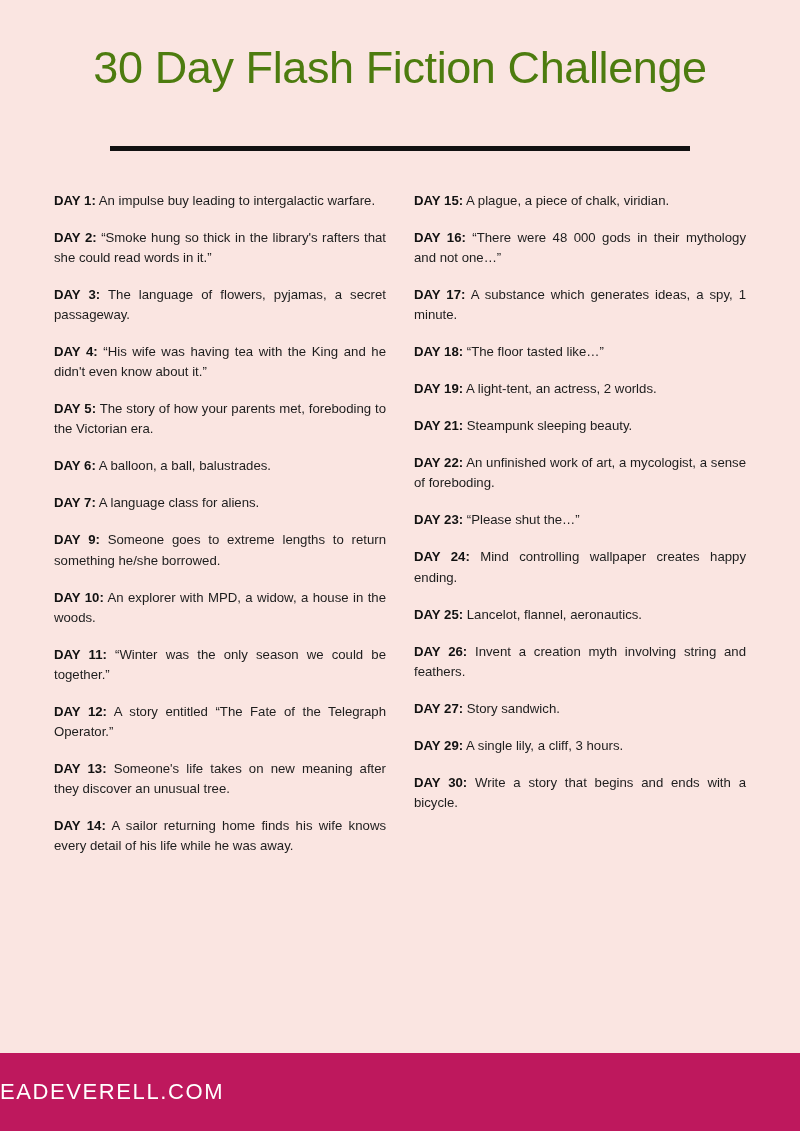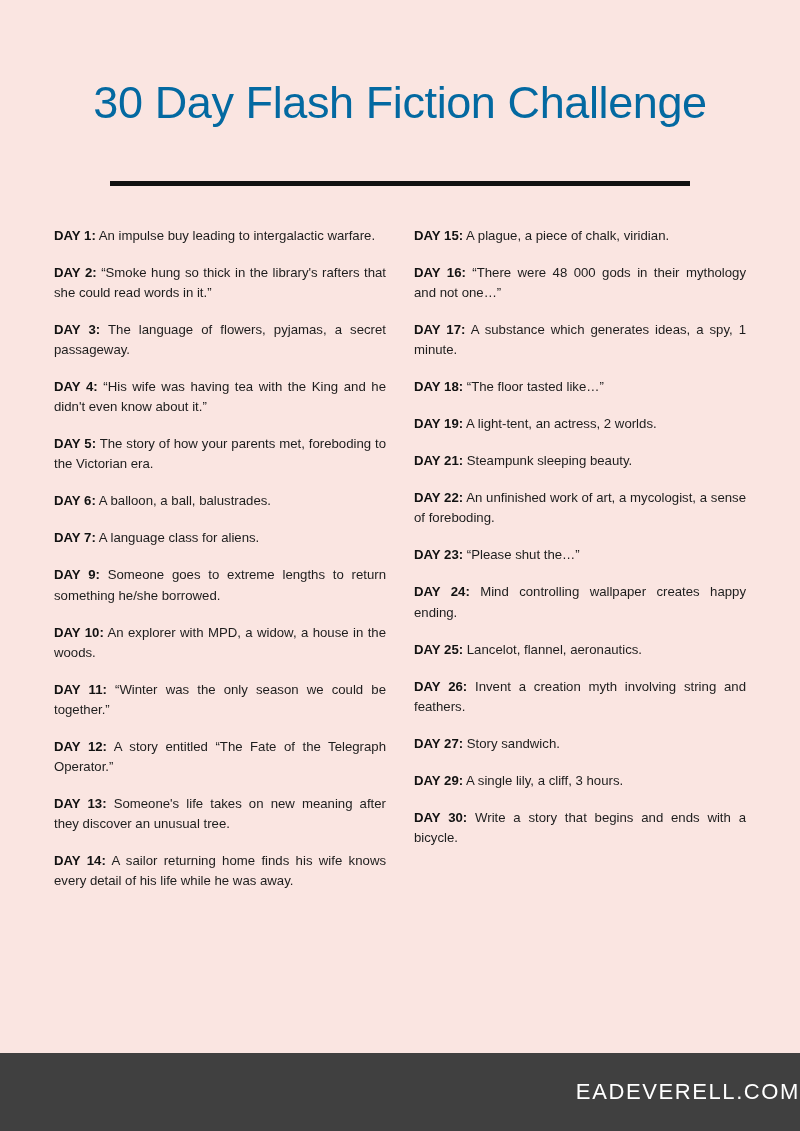--- a/index.html
+++ b/index.html
@@ -19,26 +19,26 @@
     display: flex;
     flex-direction: column;
   }
   .content {
     flex: 1 1 auto;
     padding: 0 54px;
     position: relative;
   }
   .title {
     margin: 0;
-    padding-top: 77px;
+    padding-top: 42px;
     text-align: center;
     font-size: 45px;
     font-weight: 400;
     letter-spacing: -0.4px;
-    color: #0369a1;
+    color: #4d7c0f;
     line-height: 1.15;
   }
   .rule {
     width: 580px;
     height: 5px;
     background: #111;
     margin: 52px auto 0 auto;
   }
   .columns {
     display: flex;
@@ -57,25 +57,25 @@
     text-align: justify;
     text-justify: inter-word;
   }
   .prompt .day {
     font-weight: bold;
     color: #111;
   }
   .footer {
     flex: 0 0 auto;
     height: 78px;
-    background: #404040;
+    background: #be185d;
     color: #fff;
     display: flex;
     align-items: center;
-    justify-content: flex-end;
+    justify-content: flex-start;
   }
   .footer-text {
     font-size: 22px;
     letter-spacing: 1.6px;
     font-weight: 400;
   }
 </style>
 </head>
 <body>
 

